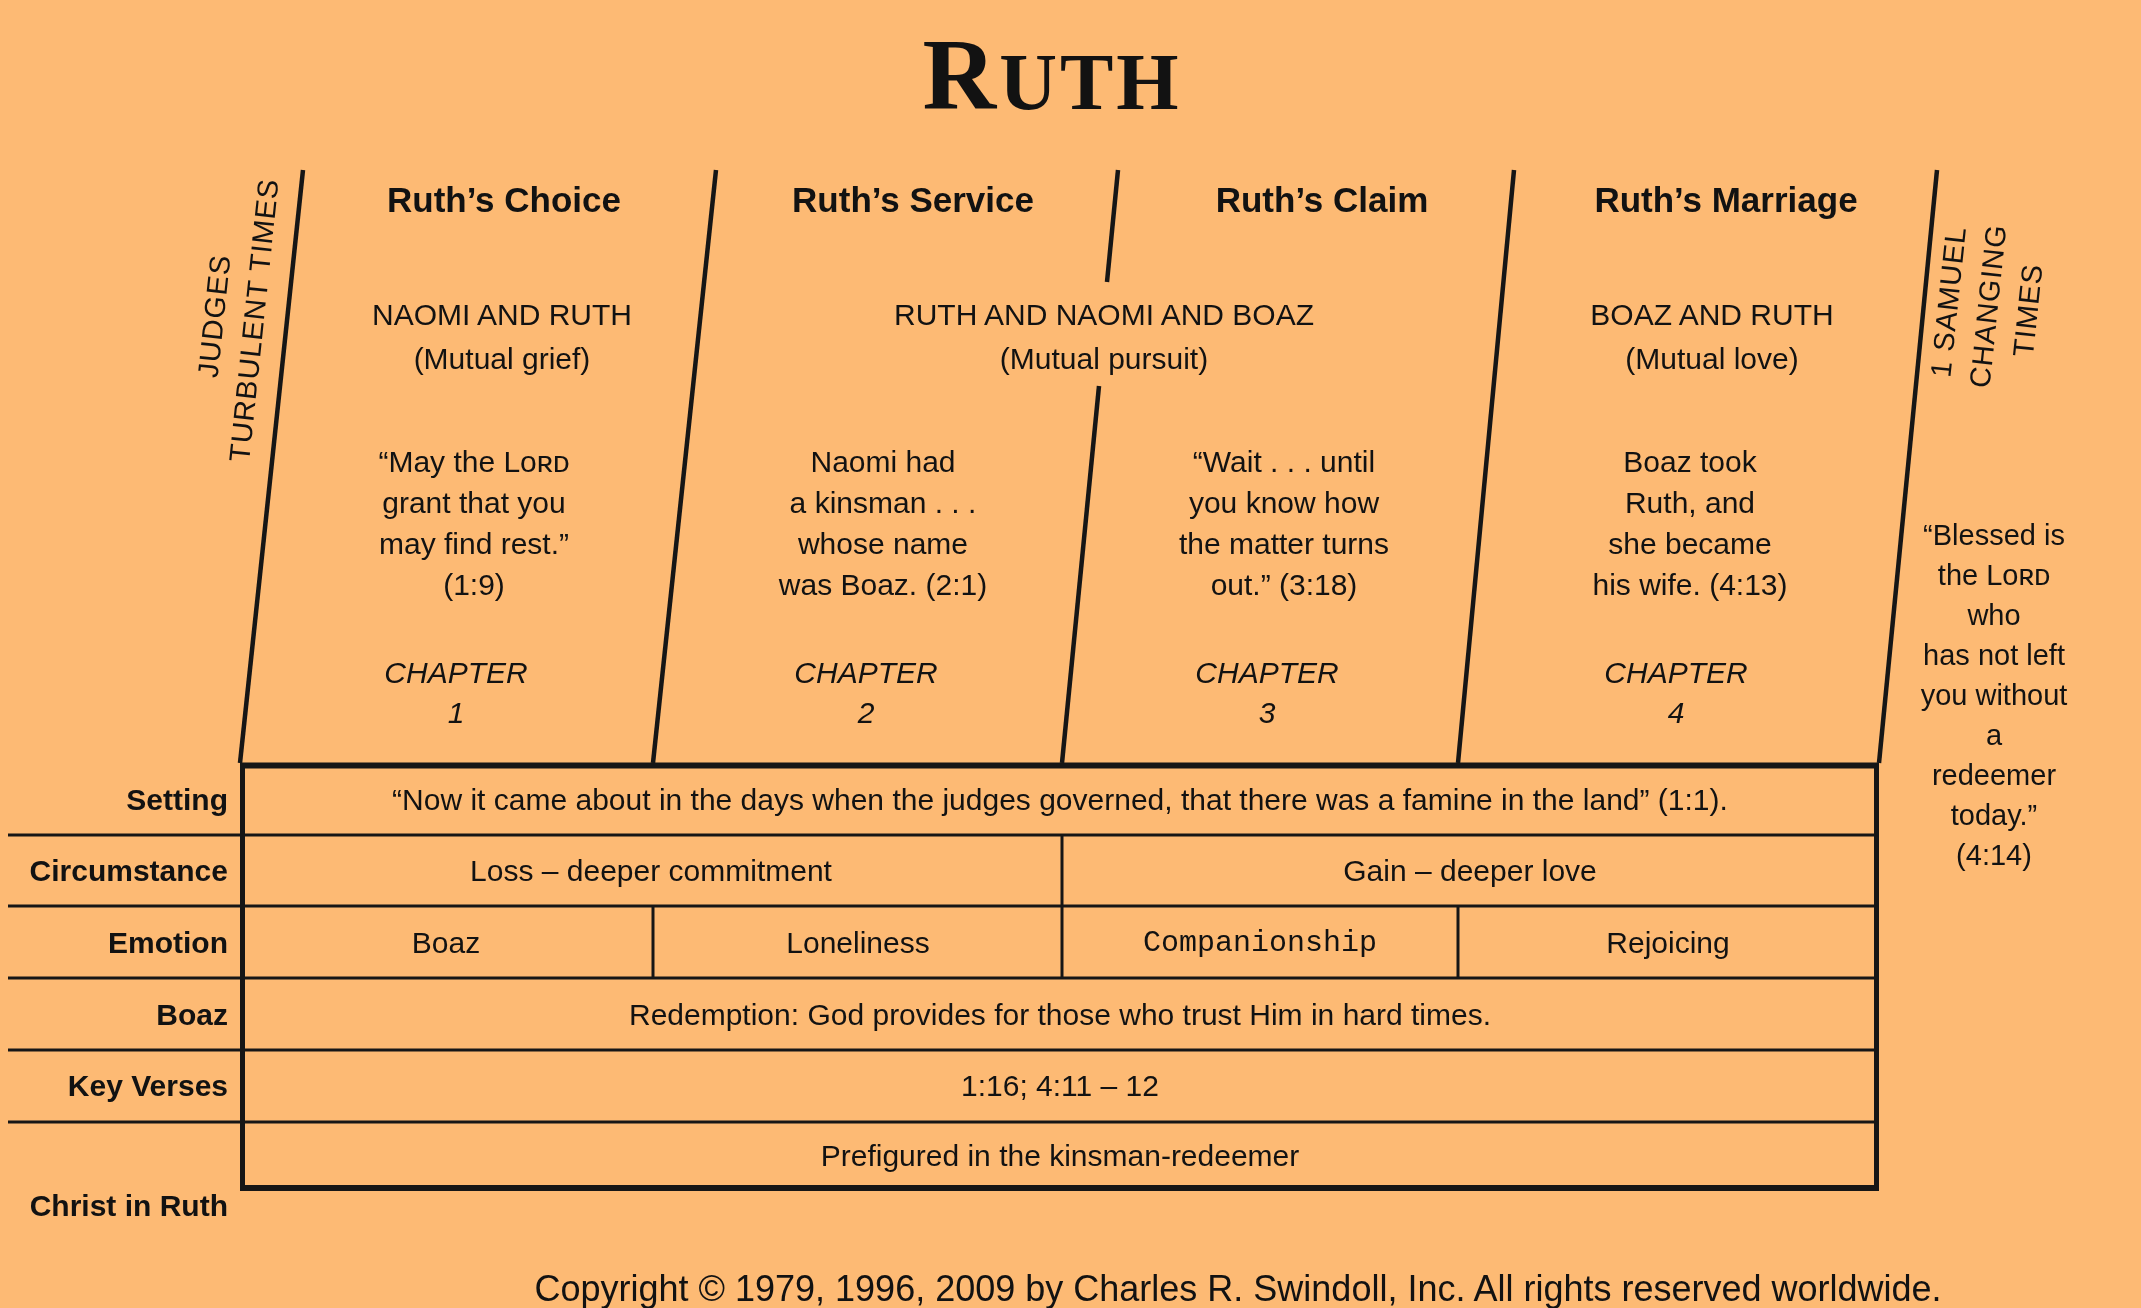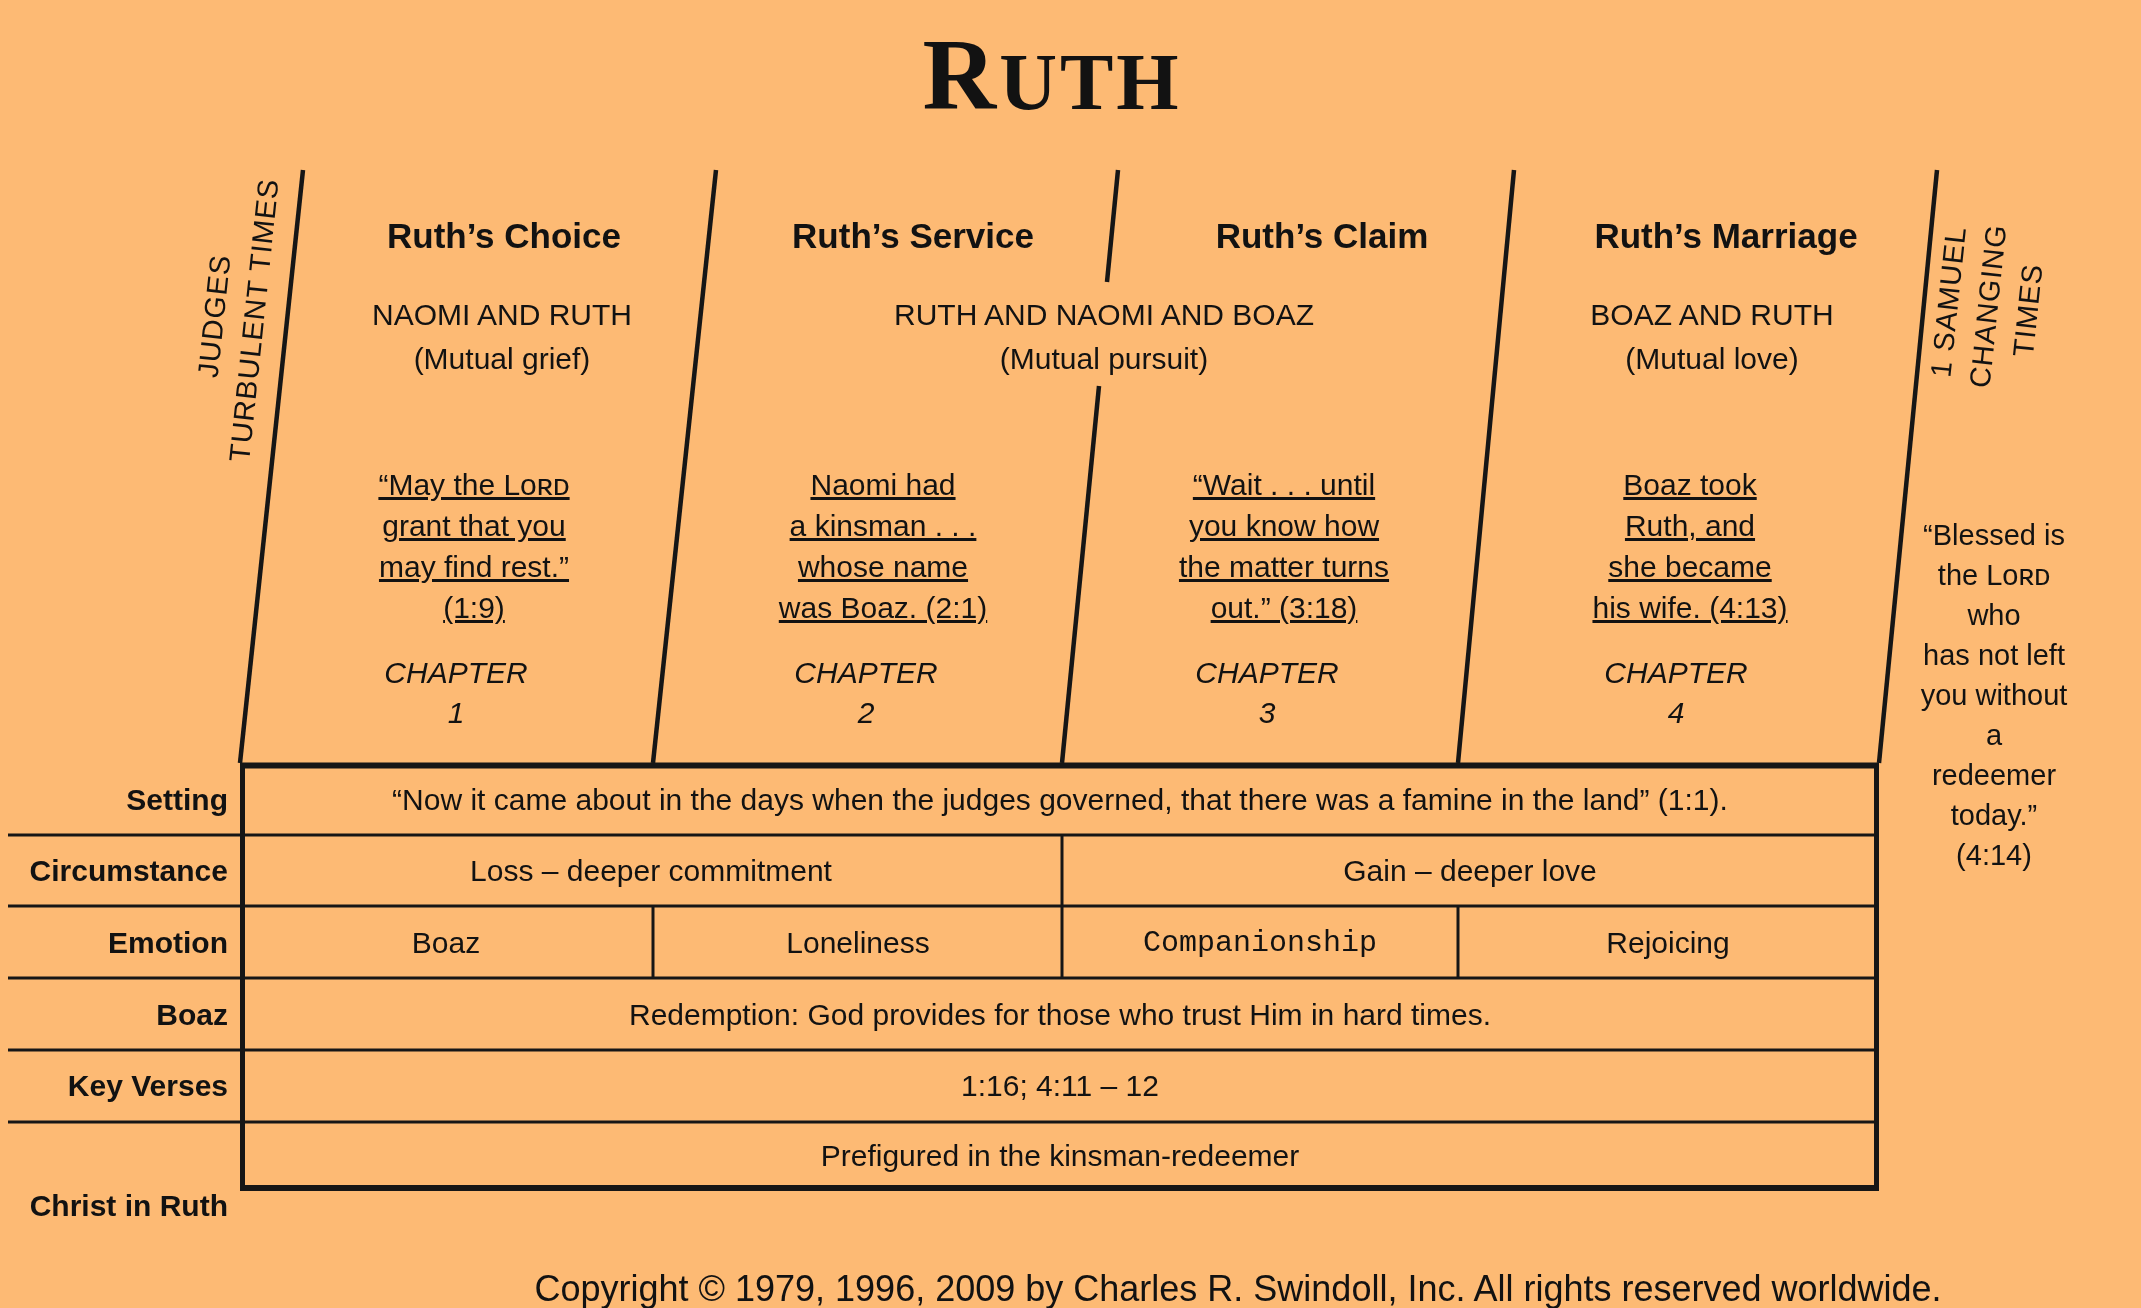--- a/index.html
+++ b/index.html
@@ -4,23 +4,23 @@
 <style>
   html,body{margin:0;padding:0;background:#fff;}
   .page{position:relative;width:2141px;height:1308px;background:#fdba74;overflow:hidden;
         font-family:"Liberation Sans",sans-serif;color:#121212;}
   .abs{position:absolute;}
   .cx{transform:translateX(-50%);}
   .title{top:24px;left:1052px;transform:translateX(-50%);white-space:nowrap;
          font-family:"Liberation Serif",serif;font-weight:bold;letter-spacing:3px;line-height:1;}
   .t-big{font-size:102px;}
   .t-small{font-size:80px;}
-  .col-header{font-size:35px;font-weight:bold;white-space:nowrap;top:180px;margin-top:36px;}
+  .col-header{font-size:35px;font-weight:bold;white-space:nowrap;top:180px;}
   .subt{font-size:30px;line-height:44px;text-align:center;white-space:pre-line;top:293px;}
-  .quote{font-size:30px;line-height:41px;text-align:center;white-space:pre-line;top:464px;text-decoration:underline;}
+  .quote{font-size:30px;line-height:41px;text-align:center;white-space:pre-line;top:441px;}
   .chapter{font-size:30px;font-style:italic;line-height:40px;text-align:center;white-space:pre-line;top:653px;}
   .rot{font-size:29px;line-height:40px;letter-spacing:1px;text-align:center;white-space:pre-line;
        transform:translate(-50%,-50%) rotate(-84deg);transform-origin:center;}
   .rmq{font-size:29px;line-height:40px;text-align:center;white-space:pre-line;top:515px;}
   .rlabel{font-size:30px;font-weight:bold;text-align:right;width:228px;left:0;line-height:36px;}
   .cell{font-size:30px;text-align:center;white-space:nowrap;line-height:36px;}
   .copyright{font-size:36px;top:1268px;white-space:nowrap;}
   svg.lines{position:absolute;left:0;top:0;}
 </style>
 </head>

